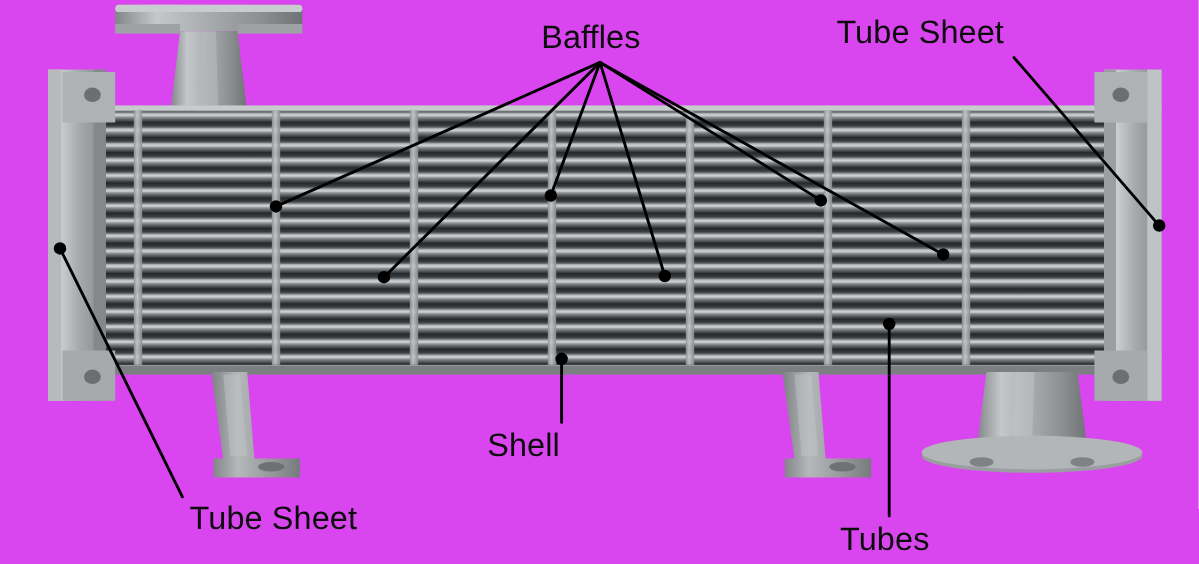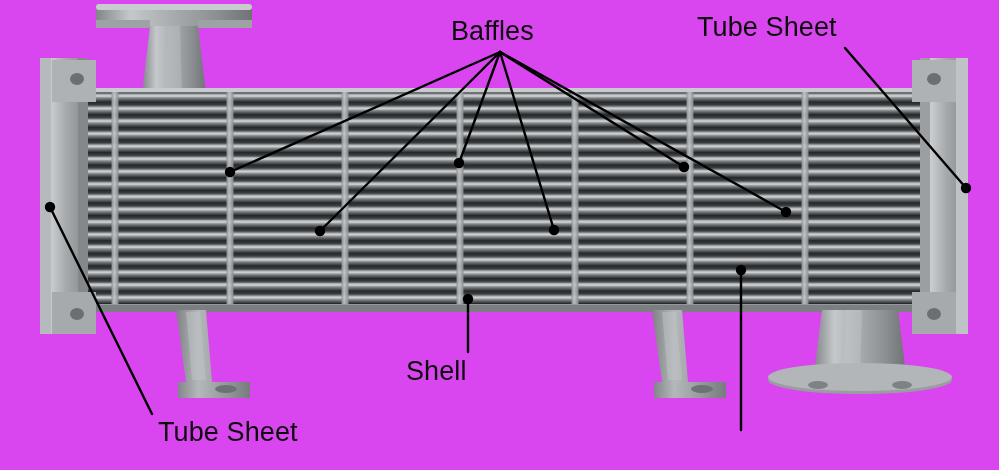--- a/index.html
+++ b/index.html
@@ -192,14 +192,15 @@
         <circle cx="468" cy="299" r="5.2" fill="#000000"></circle>
         <line x1="741" y1="430" x2="741" y2="270" stroke="#000000" stroke-width="2.4" stroke-linecap="round"></line>
         <circle cx="741" cy="270" r="5.2" fill="#000000"></circle>
       </g>
   </svg>
 
   <div class="lbl" style="left:451px;top:18px;">Baffles</div>
   <div class="lbl" style="left:697px;top:14px;">Tube Sheet</div>
   <div class="lbl" style="left:406px;top:358px;">Shell</div>
   <div class="lbl" style="left:158px;top:419px;">Tube Sheet</div>
+  <div class="lbl" style="left:700px;top:436px;">Tubes</div>
 
 </div>
 
 </body></html>

